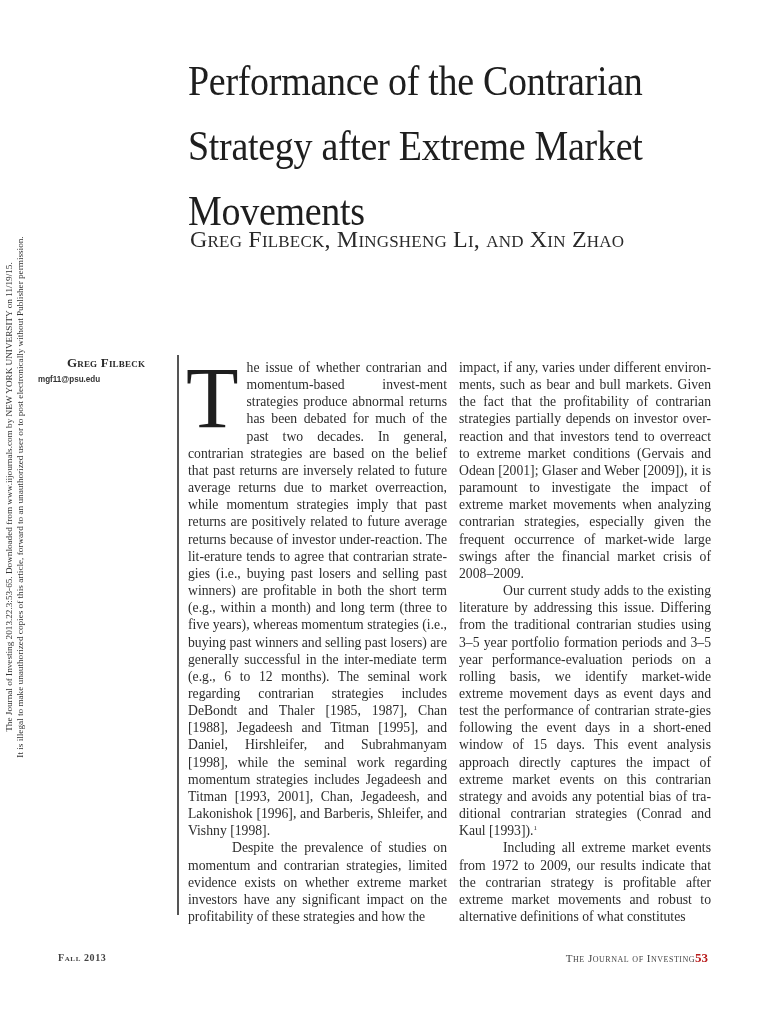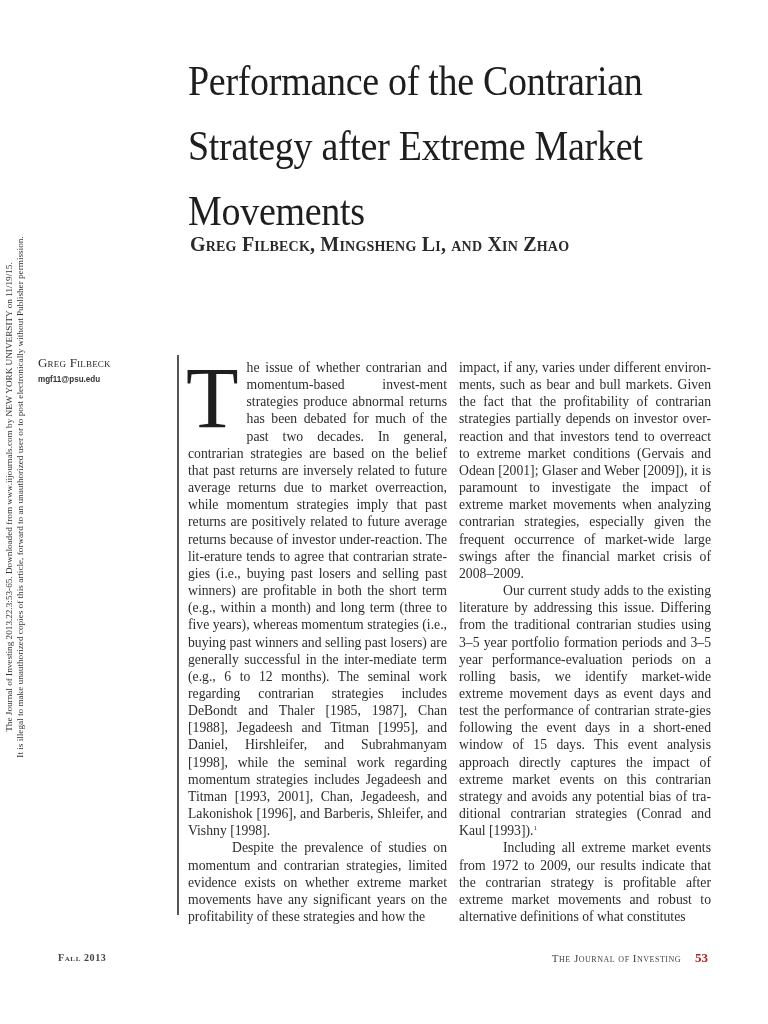--- a/index.html
+++ b/index.html
@@ -38,44 +38,45 @@
       color: #1e1e1e;
       letter-spacing: -0.3px;
       margin: 0;
       font-weight: normal;
       transform: scaleY(1.12);
       transform-origin: top left;
     }
     .authors {
       position: absolute;
       left: 190px;
-      top: 233px;
-      font-size: 20px;
+      top: 226px;
+      font-size: 24px;
       color: #2a2a2a;
       font-variant: small-caps;
       letter-spacing: 0.2px;
-      font-weight: bold;
+      font-weight: normal;
     }
     .sidebar {
       position: absolute;
       left: 38px;
       top: 356px;
       width: 136px;
       font-size: 11.6px;
       line-height: 14.6px;
       color: #333;
     }
     .bio { margin-bottom: 17px; }
     .bio-name {
       font-variant: small-caps;
-      font-weight: normal;
+      font-weight: bold;
       font-size: 13px;
       letter-spacing: 0.2px;
       color: #2a2a2a;
       margin-bottom: 0px;
+      text-align: center;
     }
     .bio-text { display: block; }
     .bio-email {
       display: block;
       font-family: "Liberation Sans", "DejaVu Sans", sans-serif;
       font-weight: bold;
       font-size: 9.5px;
       color: #333;
       transform: scaleX(0.85);
       transform-origin: left center;
@@ -126,21 +127,20 @@
       font-weight: bold;
     }
     .footer-right {
       position: absolute;
       right: 60px;
       top: 950px;
       font-size: 11px;
       color: #444;
       display: flex;
       align-items: baseline;
-      gap: 14px;
       margin-left: 12px;
     }
     .journal-name {
       font-variant: small-caps;
       letter-spacing: 0.5px;
     }
     .page-number {
       font-weight: bold;
       font-size: 13px;
       color: #b91c1c;
@@ -164,21 +164,21 @@
     <span class="bio-email">mgf11@psu.edu</span>
   </div>
 </div>
 
 <div class="rule"></div>
 
 <div class="col col-left">
   <p>
     <span class="dropcap">T</span><span>he issue of whether contrarian and momentum-based invest-ment strategies produce abnormal returns has been debated for much of the past two decades. In general, contrarian strategies are based on the belief that past returns are inversely related to future average returns due to market overreaction, while momentum strategies imply that past returns are positively related to future average returns because of investor under-reaction. The lit-erature tends to agree that contrarian strate-gies (i.e., buying past losers and selling past winners) are profitable in both the short term (e.g., within a month) and long term (three to five years), whereas momentum strategies (i.e., buying past winners and selling past losers) are generally successful in the inter-mediate term (e.g., 6 to 12 months). The seminal work regarding contrarian strategies includes DeBondt and Thaler [1985, 1987], Chan [1988], Jegadeesh and Titman [1995], and Daniel, Hirshleifer, and Subrahmanyam [1998], while the seminal work regarding momentum strategies includes Jegadeesh and Titman [1993, 2001], Chan, Jegadeesh, and Lakonishok [1996], and Barberis, Shleifer, and Vishny [1998].</span>
   </p>
-  <p class="indent">Despite the prevalence of studies on momentum and contrarian strategies, limited evidence exists on whether extreme market movements have any significant years on the profitability of these strategies and how the</p>
+  <p class="indent">Despite the prevalence of studies on momentum and contrarian strategies, limited evidence exists on whether extreme market investors have any significant impact on the profitability of these strategies and how the</p>
 </div>
 
 <div class="col col-right">
   <p>impact, if any, varies under different environ-ments, such as bear and bull markets. Given the fact that the profitability of contrarian strategies partially depends on investor over-reaction and that investors tend to overreact to extreme market conditions (Gervais and Odean [2001]; Glaser and Weber [2009]), it is paramount to investigate the impact of extreme market movements when analyzing contrarian strategies, especially given the frequent occurrence of market-wide large swings after the financial market crisis of 2008–2009.</p>
   <p class="indent"><span>Our current study adds to the existing literature by addressing this issue. Differing from the traditional contrarian studies using 3–5 year portfolio formation periods and 3–5 year performance-evaluation periods on a rolling basis, we identify market-wide extreme movement days as event days and test the performance of contrarian strate-gies following the event days in a short-ened window of 15 days. This event analysis approach directly captures the impact of extreme market events on this contrarian strategy and avoids any potential bias of tra-ditional contrarian strategies (Conrad and Kaul [1993]).</span><sup class="fn">1</sup></p>
   <p class="indent">Including all extreme market events from 1972 to 2009, our results indicate that the contrarian strategy is profitable after extreme market movements and robust to alternative definitions of what constitutes</p>
 </div>
 
 <div class="footer-left">Fall 2013</div>
 

